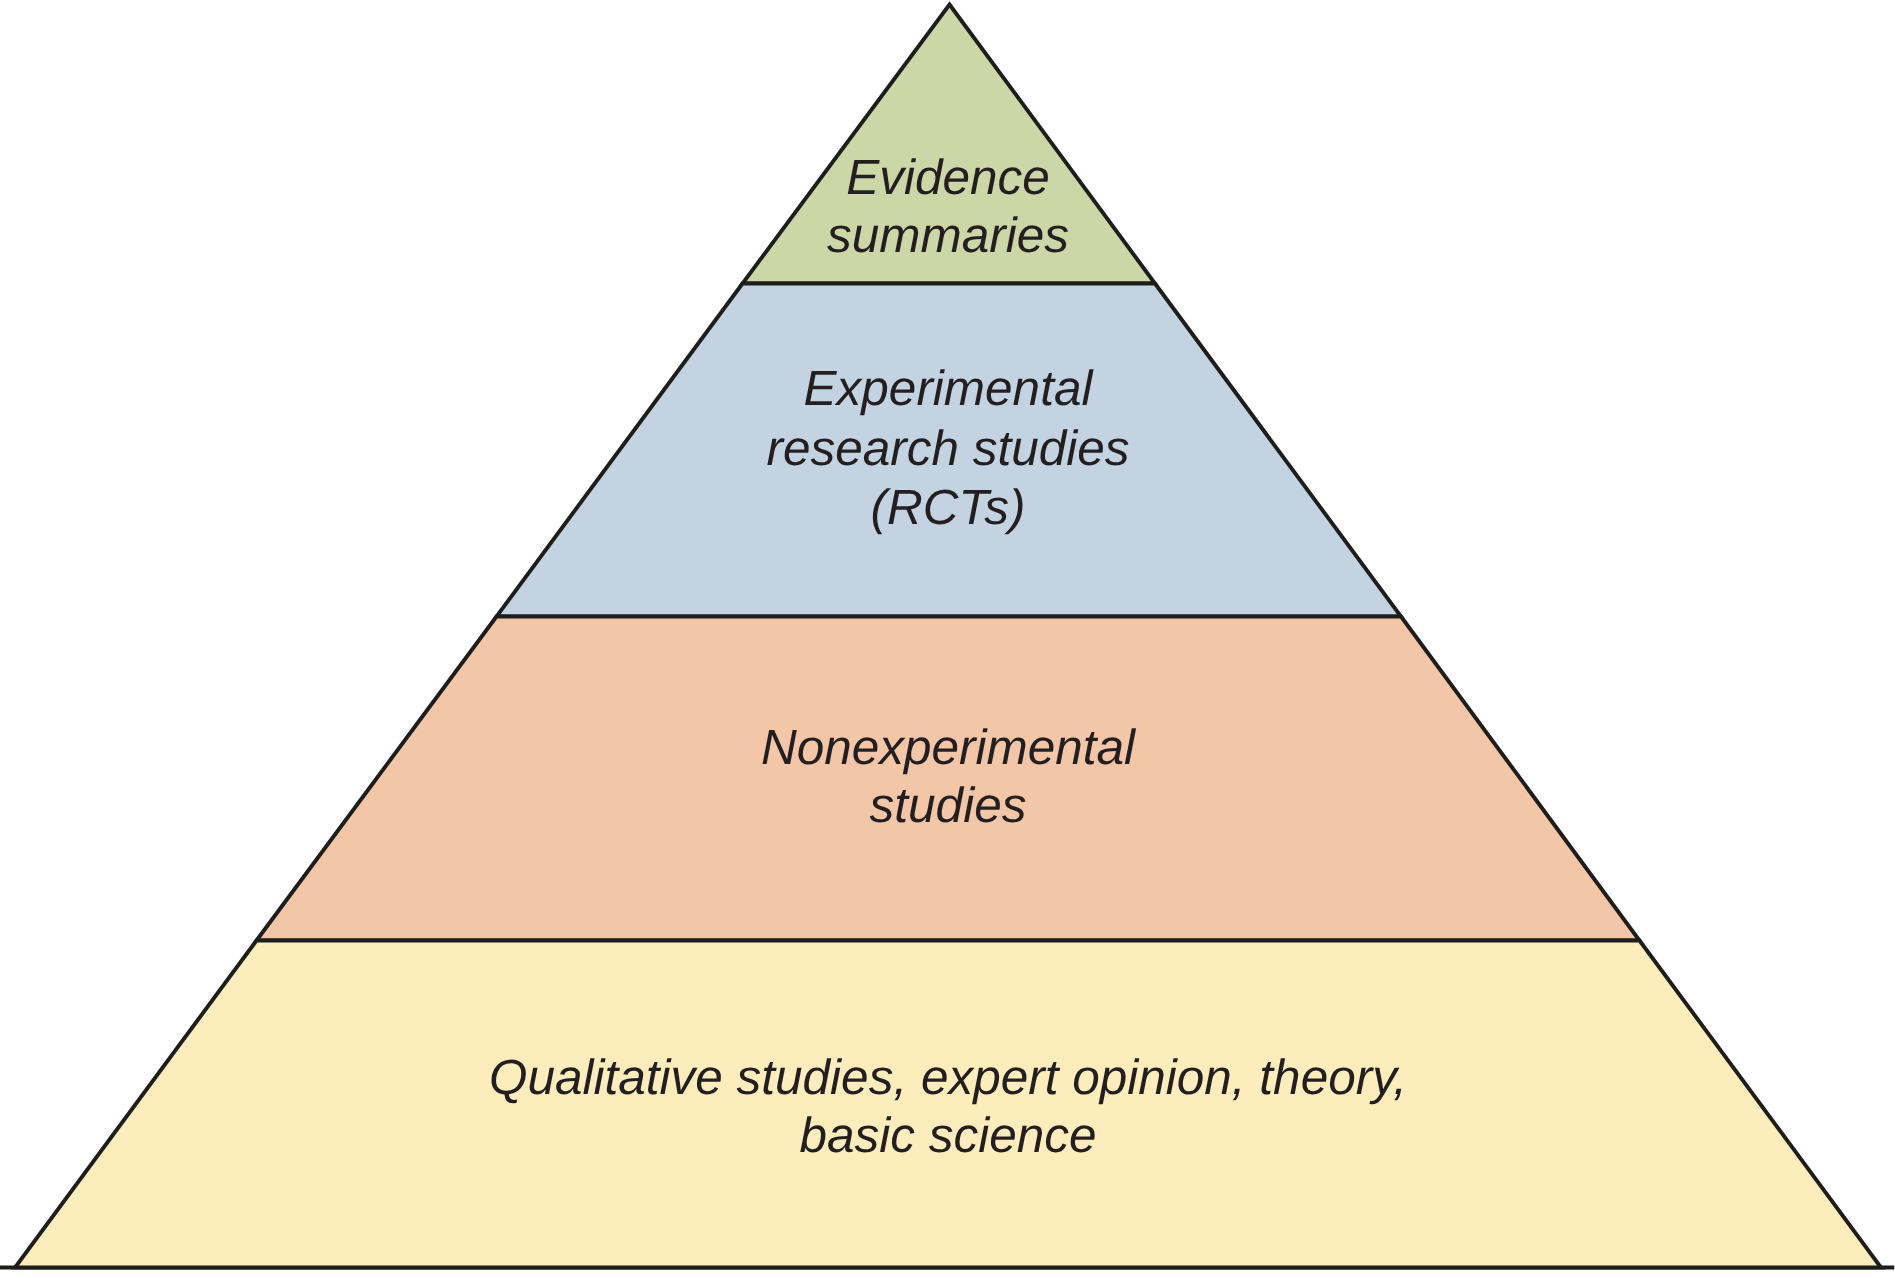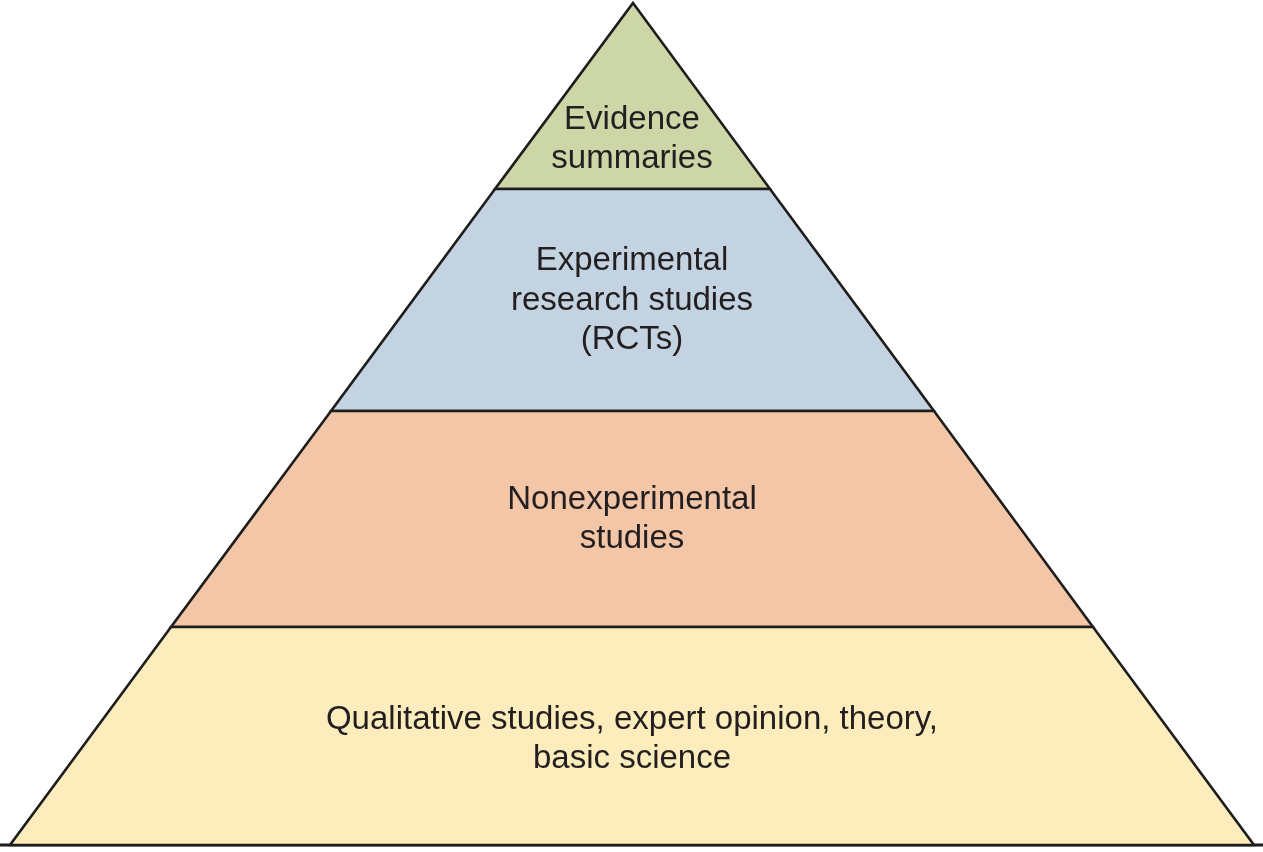--- a/index.html
+++ b/index.html
@@ -9,20 +9,21 @@
   }
   body {
     width: 1263px;
     height: 852px;
     overflow: hidden;
   }
   .diagram-stage {
     width: 1263px;
     height: 738px;
     position: relative;
+    font-style: italic;
   }
   svg.pyramid-svg {
     display: block;
     width: 1263px;
     height: 852px;
   }
   .level-shape {
     stroke-width: 2.6;
     stroke-linejoin: miter;
   }

